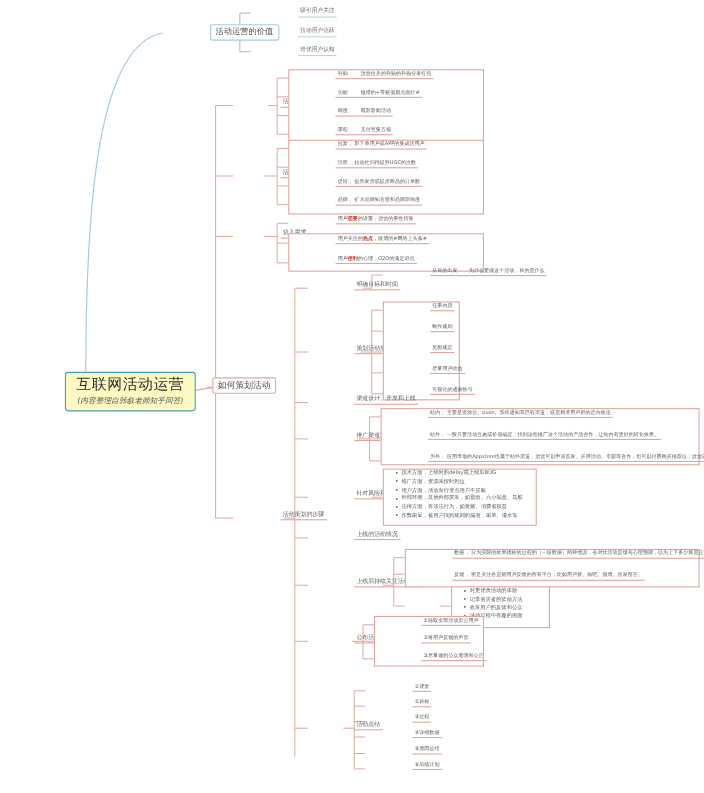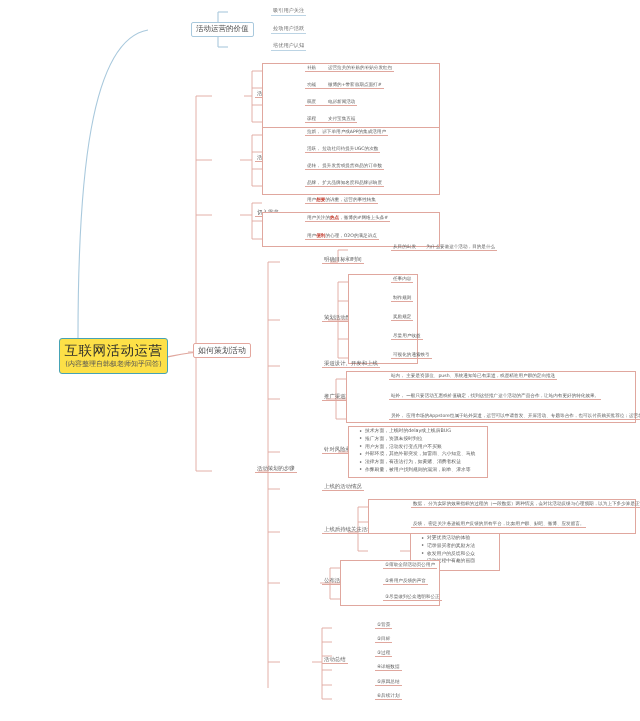--- a/index.html
+++ b/index.html
@@ -8,29 +8,29 @@
     font-family:"DejaVu Sans","Liberation Sans",sans-serif;
     color:#4a4a4a;
   }
   #canvas{position:absolute;inset:0;width:640px;height:721px;}
   svg.links{position:absolute;left:0;top:0;width:640px;height:721px;pointer-events:none;}
 
   .node{position:absolute;white-space:nowrap;line-height:1.15;margin-left:41px;}
 
   
   .root{
-    left:18px;top:338px;width:109px;
+    left:18px;top:338px;width:119px;
     border:1.6px solid #46a3b5;border-radius:3px;
-    background:#fde047;
+    background:#fef9c3;
     padding:4px 4px 5px 4px;
     text-align:center;
     box-sizing:border-box;
   }
   .root .root-title{font-size:13.5px;color:#2b2b2b;letter-spacing:.5px;}
-  .root .root-sub{font-size:7px;color:#555;margin-top:1px;letter-spacing:0;}
+  .root .root-sub{font-size:7px;color:#555;margin-top:1px;letter-spacing:0;font-style:italic;}
 
   
   .b-blue{
     border:1px solid #a9c9dd;background:#fff;border-radius:2px;
     padding:2px 4px;font-size:7.5px;color:#4e4e4e;
   }
   .leaf-blue{
     font-size:5.2px;color:#6a6a6a;border-bottom:.8px solid #bcd4e4;
     padding:0 2px 1px 2px;
   }

